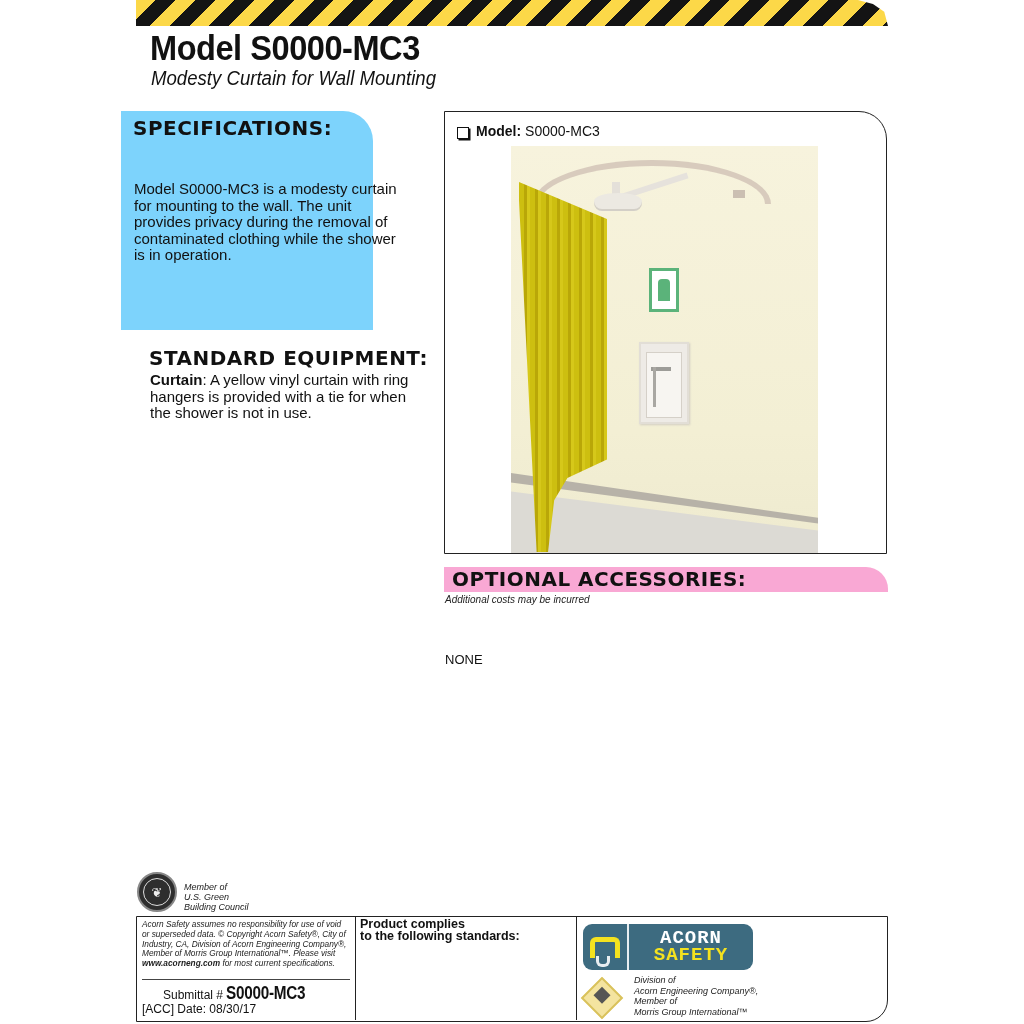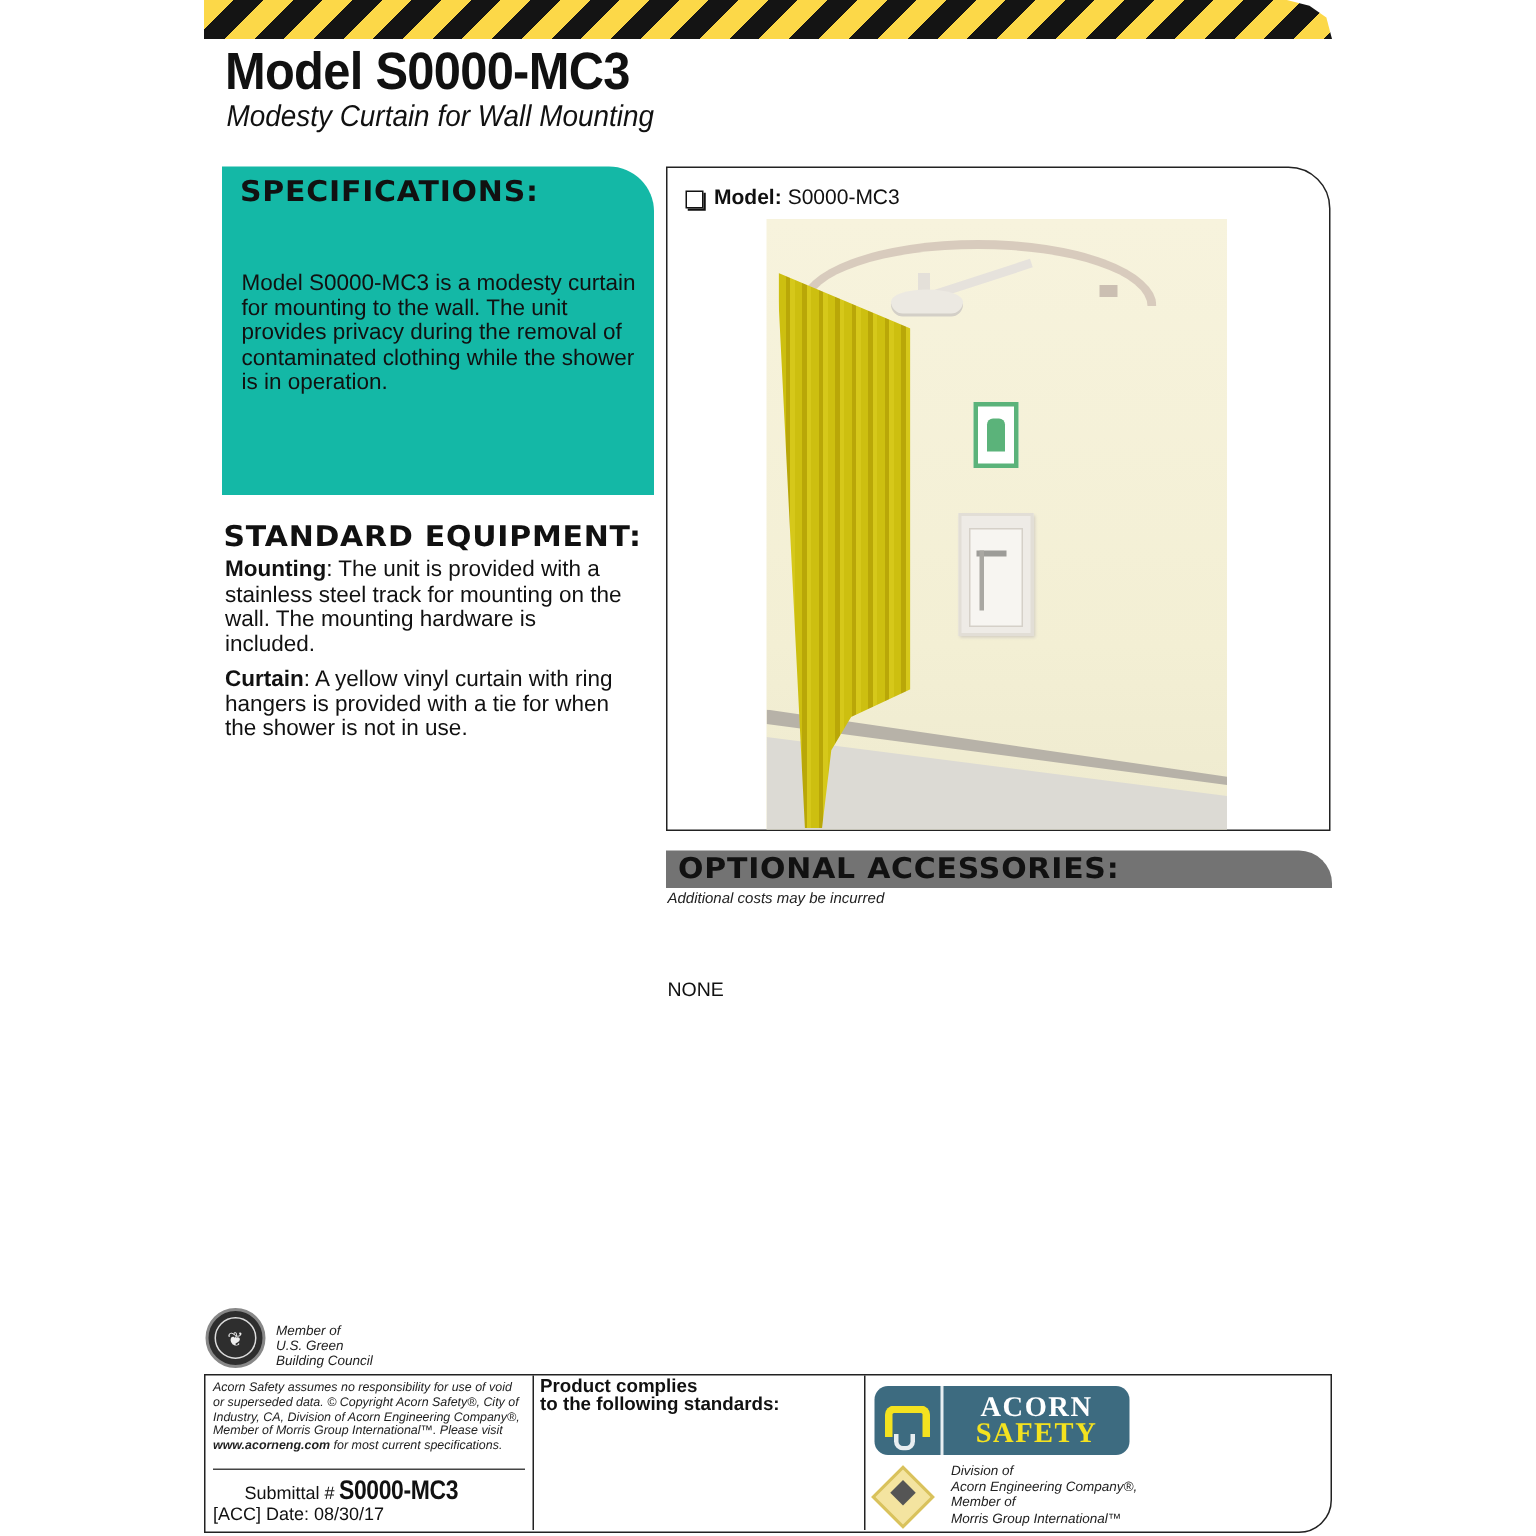--- a/index.html
+++ b/index.html
@@ -11,21 +11,21 @@
     left: 136px; top: 0; width: 752px; height: 26px;
     background: repeating-linear-gradient(135deg, #fcd848 0 14px, #141414 14px 28px);
     border-top-right-radius: 0 0; 
     clip-path: polygon(0 0, 96% 0, 98% 15%, 99.5% 45%, 100% 100%, 0 100%);
   }
 
   .title { left: 150px; top: 28px; font-size: 35px; font-weight: bold; letter-spacing: -0.5px; transform: scaleX(0.93); transform-origin: left; }
   .subtitle { left: 151px; top: 67px; font-size: 20px; font-style: italic; transform: scaleX(0.93); transform-origin: left; }
 
   
-  .spec-box { left: 148px; top: 111px; width: 288px; height: 219px; background: #14b8a6; border-top-right-radius: 30px; }
+  .spec-box { left: 121px; top: 111px; width: 252px; height: 219px; background: #7dd3fc; border-top-right-radius: 30px; }
   .section-head { font-family: "DejaVu Sans", sans-serif; font-weight: bold; font-size: 19px; letter-spacing: 0.5px; color: #111; transform: scaleX(1.05); transform-origin: left; }
   .spec-head { left: 12px; top: 6px; }
   .spec-text { left: 13px; top: 35px; width: 270px; font-size: 15px; line-height: 16.5px; margin-top: 35px; }
 
   .std-head { left: 149px; top: 347px; }
   .std-text { left: 150px; top: 372px; width: 270px; font-size: 15px; line-height: 16.5px; }
   .std-text p { margin: 0 0 7px 0; }
   .std-text b { font-weight: bold; }
 
   
@@ -46,21 +46,21 @@
     background: repeating-linear-gradient(90deg, #cdbf10 0 5px, #b9a708 5px 8px, #d6c81a 8px 11px);
     clip-path: polygon(0 0, 100% 10%, 100% 75%, 55% 80%, 40% 86%, 33% 100%, 20% 100%, 0 5%); }
   .sign { left: 138px; top: 122px; width: 30px; height: 44px; background: #fff; border: 3px solid #5bb37a; box-sizing: border-box; }
   .sign-fig { left: 6px; top: 8px; width: 12px; height: 22px; background: #5bb37a; border-radius: 4px 4px 0 0; }
   .cabinet { left: 128px; top: 196px; width: 50px; height: 82px; background: #eeebe6; border: 2px solid #e2ded6; box-sizing: border-box; box-shadow: 1px 1px 2px #d2cdc3; }
   .cabinet-inner { left: 5px; top: 8px; width: 34px; height: 64px; background: #f7f5f1; border: 1px solid #d5d0c8; }
   .cabinet-bar { left: 4px; top: 14px; width: 20px; height: 4px; background: #9d9c98; }
   .cabinet-pole { left: 6px; top: 14px; width: 3px; height: 40px; background: #a9a7a2; }
 
   
-  .opt-bar { left: 444px; top: 567px; width: 444px; height: 25px; background: #737373; border-top-right-radius: 22px; }
+  .opt-bar { left: 444px; top: 567px; width: 444px; height: 25px; background: #f9a8d4; border-top-right-radius: 22px; }
   .opt-head { left: 8px; top: 1px; font-size: 19px; }
   .opt-note { left: 445px; top: 594px; font-size: 10px; font-style: italic; color: #222; }
   .opt-none { left: 445px; top: 612px; font-size: 13px; margin-top: 40px; }
 
   
   .usgbc-logo { left: 137px; top: 872px; width: 40px; height: 40px; border-radius: 50%; background: #2e2e2e; border: 2px solid #888; box-sizing: border-box; display: flex; align-items: center; justify-content: center; }
   .usgbc-inner { width: 26px; height: 26px; border-radius: 50%; border: 1.5px solid #ddd; display:flex; align-items:center; justify-content:center; color: #eee; font-size: 13px; }
   .usgbc-text { left: 184px; top: 882px; font-size: 9px; font-style: italic; line-height: 10px; color: #222; }
 
   
@@ -71,21 +71,21 @@
   .submittal { left: 5px; top: 66px; font-size: 12px; display: flex; align-items: baseline; gap: 3px; margin-left: 21px; }
   .submittal-num { font-size: 18px; font-weight: bold; letter-spacing: -0.3px; transform: scaleX(0.85); transform-origin: left; display: inline-block; }
   .date { left: 5px; top: 85px; font-size: 12px; }
   .f-col2 { left: 219px; top: 0; width: 221px; height: 103px; border-right: 1.5px solid #222; box-sizing: border-box; }
   .complies { left: 4px; top: 1px; font-size: 12.5px; font-weight: bold; line-height: 12px; }
 
   .acorn-logo { left: 446px; top: 7px; width: 170px; height: 46px; background: #3d6b80; border-radius: 9px; display: flex; align-items: center; }
   .acorn-icon { width: 44px; height: 100%; display: flex; align-items: center; justify-content: center; border-right: 2px solid #e8eef1; }
   .acorn-icon .cup { width: 20px; height: 16px; border: 5px solid #f4e21f; border-bottom: none; border-radius: 6px 6px 0 0; position: relative; }
   .acorn-icon .cup::after { content: ""; position: absolute; left: 1px; top: 14px; width: 8px; height: 8px; border: 3px solid #e8eef1; border-top: none; border-radius: 0 0 6px 6px; }
-  .acorn-words { flex: 1; text-align: center; font-family: Liberation Serif, serif; font-weight: bold; line-height: 17px; }
+  .acorn-words { flex: 1; text-align: center; font-family: Liberation Mono, monospace; font-weight: bold; line-height: 17px; }
   .acorn-words .w1 { color: #fff; font-size: 19px; letter-spacing: 1px; }
   .acorn-words .w2 { color: #f4e21f; font-size: 19px; letter-spacing: 1px; }
   .acorn-diamond { left: 450px; top: 66px; width: 26px; height: 26px; background: #f4e4a0; border: 2px solid #d9c25c; transform: rotate(45deg); }
   .acorn-diamond-inner { left: 5px; top: 5px; width: 12px; height: 12px; background: #555; }
   .division { left: 497px; top: 58px; font-size: 9px; font-style: italic; line-height: 10.5px; color: #222; }
 
   .company { right: 6px; top: 4px; text-align: right; font-size: 12px; line-height: 13.5px; }
   .company-name { font-size: 15px; font-weight: bold; line-height: 17px; }
   .company-web { font-weight: bold; font-style: italic; font-size: 12.5px; }
 </style>
@@ -96,21 +96,20 @@
 <div class="abs title">Model S0000-MC3</div>
 <div class="abs subtitle">Modesty Curtain for Wall Mounting</div>
 
 <div class="abs spec-box">
   <div class="abs section-head spec-head">SPECIFICATIONS:</div>
   <div class="abs spec-text">Model S0000-MC3 is a modesty curtain for mounting to the wall.  The unit provides privacy during the removal of contaminated clothing while the shower is in operation.</div>
 </div>
 
 <div class="abs section-head std-head">STANDARD EQUIPMENT:</div>
 <div class="abs std-text">
-  <p><b>Mounting</b><span>:  The unit is provided with a stainless steel track for mounting on the wall.  The mounting hardware is included.</span></p>
   <p><b>Curtain</b><span>:  A yellow vinyl curtain with ring hangers is provided with a tie for when the shower is not in use.</span></p>
 </div>
 
 <div class="abs frame">
   <div class="abs model-label">
     <span class="checkbox"></span>
     <b>Model:</b>
     <span>S0000-MC3</span>
   </div>
   <div class="abs scene" title="Yellow modesty curtain on curved wall-mounted track beside an emergency shower">

